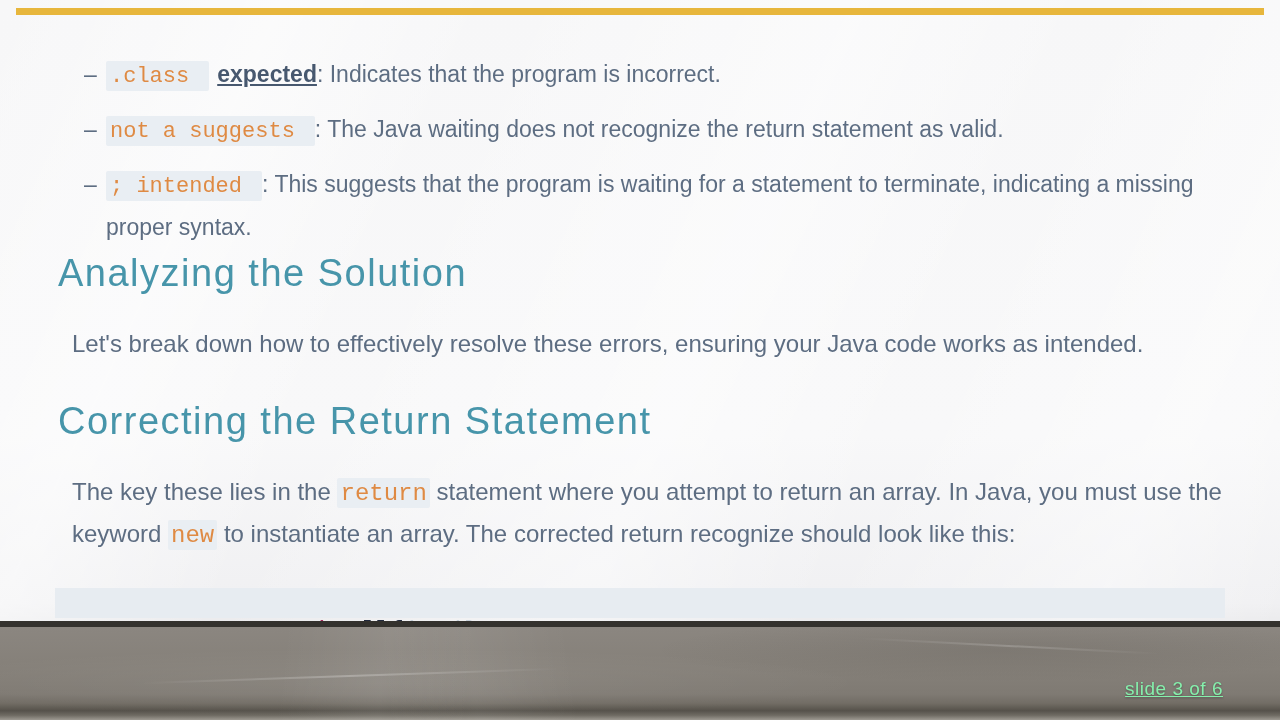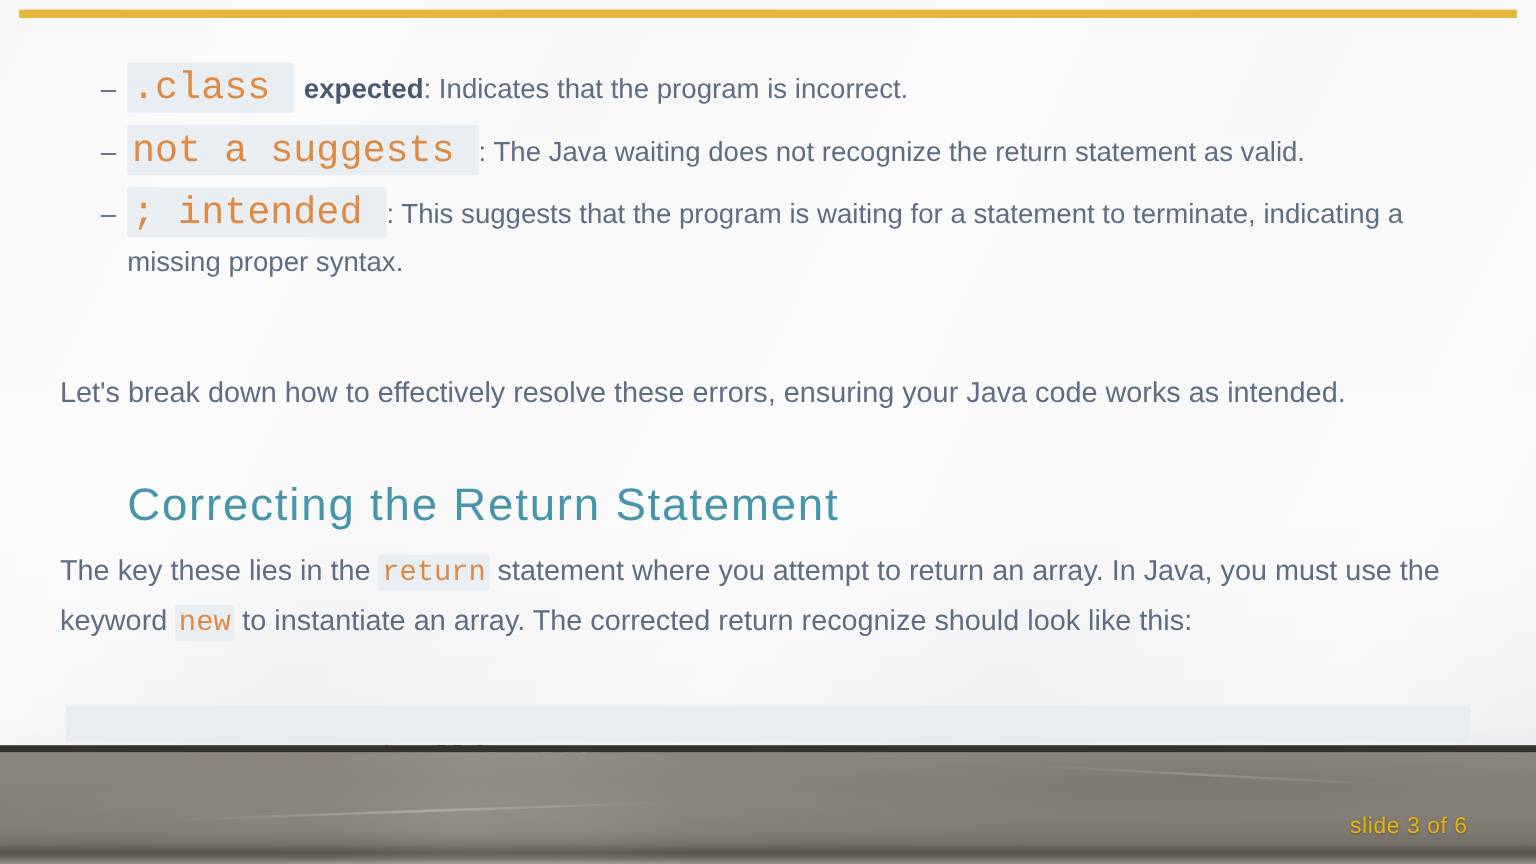--- a/index.html
+++ b/index.html
@@ -35,45 +35,46 @@
   .bullet {
     position: relative;
     padding-left: 22px;
     font-size: 23px; line-height: 40px;
     color: var(--body-slate, #5d6d82);
     margin-bottom: 12px;
   }
   .bullet .dash { position: absolute; left: 0; top: 0; color: var(--body-slate, #5d6d82); }
   .chip {
     font-family: "Liberation Mono", monospace;
-    font-size: 32px;
+    font-size: 22px;
     color: var(--code-orange, #df8a43);
     background: var(--chip-bg, #e9eef3);
     padding: 3px 20px 2px 4px;
     border-radius: 2px;
   }
   .bullet .bold { font-weight: bold; color: var(--bold-slate, #47586f); }
-  .bullet .bold:not(:empty) { margin-left: 8px; }
+  .bullet .bold:not(:empty) { margin-left: 8px; text-decoration: underline; }
 
   
   .heading {
     position: absolute; left: 58px;
     font-size: 38px; font-weight: 400;
     letter-spacing: 1.5px;
     color: var(--heading-teal, #4795aa);
     white-space: nowrap;
   }
   .h1 { top: 252px; }
-  .h2 { top: 400px; margin-left: 48px; }
+  .h2 { top: 400px; }
 
   .para {
-    position: absolute; left: 50px;
+    position: absolute; left: 72px;
     width: 1168px;
     font-size: 24px; line-height: 40px;
     color: var(--body-slate, #5d6d82);
+    margin-top: 16px;
   }
   .p1 { top: 308px; }
   .p2 { top: 456px; }
   .para .chip { font-size: 24px; padding: 2px 3px 1px 3px; }
 
   
   .code-block {
     position: absolute; left: 55px; top: 588px;
     width: 1170px; height: 30px;
     background: var(--codeblock-bg, #e7ecf1);
@@ -111,22 +112,23 @@
   }
   .floor .scratch2 {
     position: absolute; left: 860px; top: 18px; width: 300px; height: 2px;
     background: linear-gradient(90deg, rgba(255,255,255,0), rgba(255,255,255,0.18) 50%, rgba(255,255,255,0));
     transform: rotate(3deg);
   }
 
   .slide-counter {
     position: absolute; right: 57px; top: 678px;
     font-size: 19px; letter-spacing: 0.5px;
-    color: #eab308;
+    color: #86efac;
     text-shadow: 0 1px 2px rgba(0,0,0,0.35);
+    text-decoration: underline;
   }
 </style>
 </head>
 <body>
 
 <div class="stage">
 
   <div class="slide">
 
     <div class="accent-bar"></div>
@@ -140,20 +142,21 @@
       <div class="bullet">
         <span class="dash">–</span><span class="chip">not a suggests</span><span class="bold"></span><span class="rest">: The Java waiting does not recognize the return statement as valid.</span>
       </div>
 
       <div class="bullet">
         <span class="dash">–</span><span class="chip">; intended</span><span class="bold"></span><span class="rest">: This suggests that the program is waiting for a statement to terminate, indicating a missing proper syntax.</span>
       </div>
 
     </div>
 
+    <div class="heading h1">Analyzing the Solution</div>
 
     <div class="para p1">Let's break down how to effectively resolve these errors, ensuring your Java code works as intended.</div>
 
     <div class="heading h2">Correcting the Return Statement</div>
 
     <div class="para p2"><span>The key these lies in the </span><span class="chip">return</span><span> statement where you attempt to return an array. In Java, you must use the keyword </span><span class="chip">new</span><span> to instantiate an array. The corrected return recognize should look like this:</span></div>
 
     <div class="code-block">
       <span><span class="tok-keyword">return</span><span class="tok-plain"> </span><span class="tok-keyword">new</span><span class="tok-plain"> </span><span class="tok-keyword">int</span><span class="tok-bracket">[]{</span><span class="tok-ghost">i, j};</span></span>
     </div>

